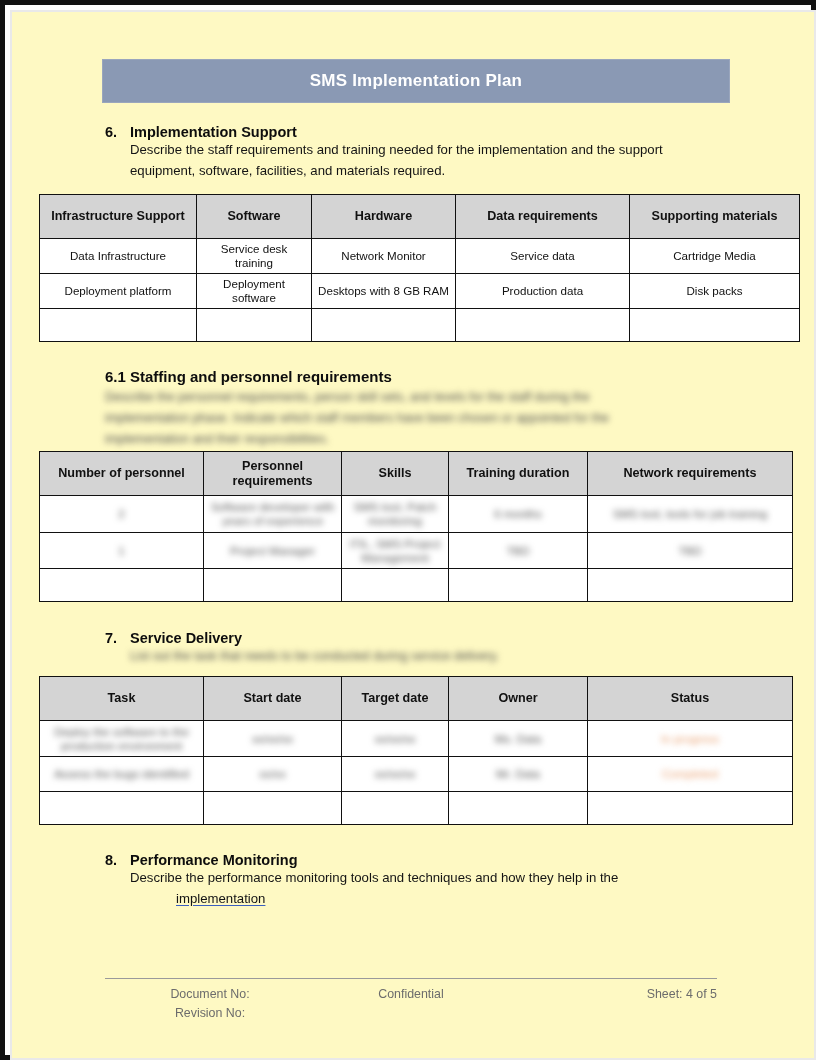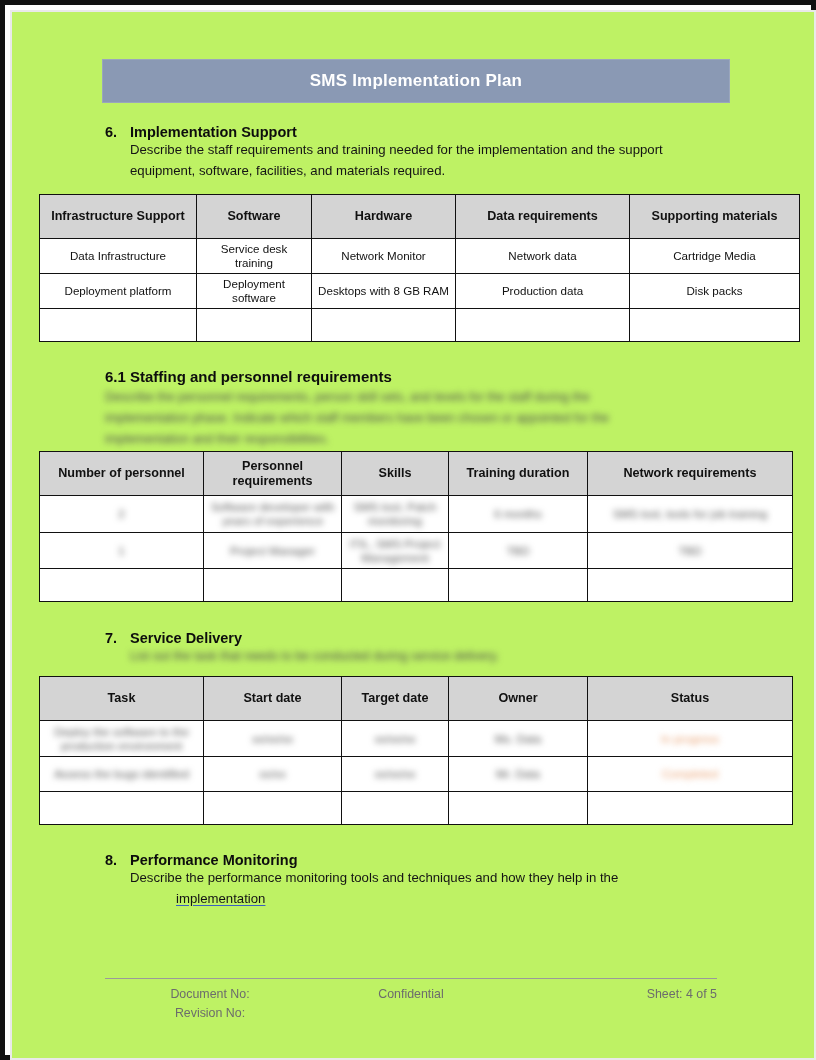--- a/index.html
+++ b/index.html
@@ -25,21 +25,21 @@
     border: 5px solid #111111;
     background: #ffffff;
   }
   .page-inner {
     position: absolute;
     left: 5px; top: 5px;
     width: 806px;
     height: 1050px;
     box-sizing: border-box;
     border: 2px solid #e9e9e9;
-    background: #bef264;
+    background: #fef9c3;
     overflow: hidden;
   }
   .page-body {
     position: relative;
     width: 802px;
     height: 1046px;
   }
 
   
   .title-bar {
@@ -214,21 +214,21 @@
         <th>Hardware</th>
         <th>Data requirements</th>
         <th>Supporting materials</th>
       </tr>
     </thead>
     <tbody>
       <tr>
         <td>Data Infrastructure</td>
         <td>Service desk training</td>
         <td>Network Monitor</td>
-        <td>Network data</td>
+        <td>Service data</td>
         <td>Cartridge Media</td>
       </tr>
       <tr>
         <td>Deployment platform</td>
         <td>Deployment software</td>
         <td>Desktops with 8 GB RAM</td>
         <td>Production data</td>
         <td>Disk packs</td>
       </tr>
       <tr class="empty-row">

